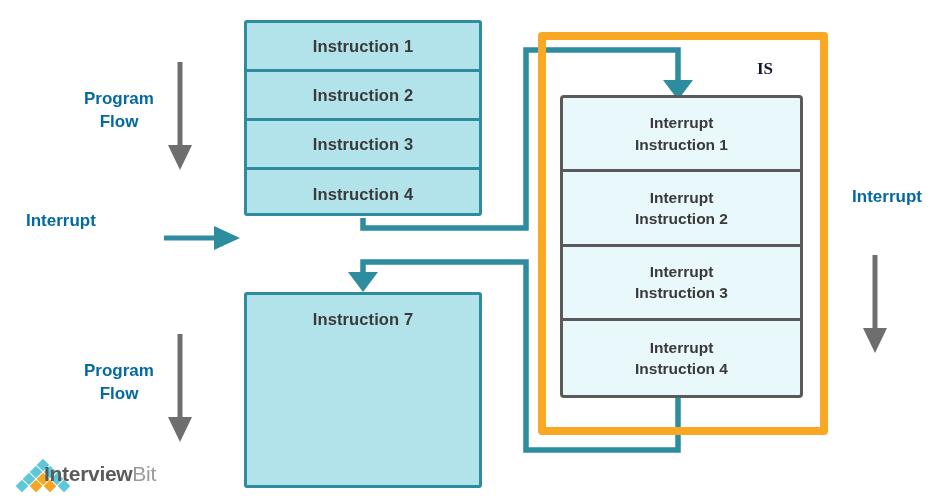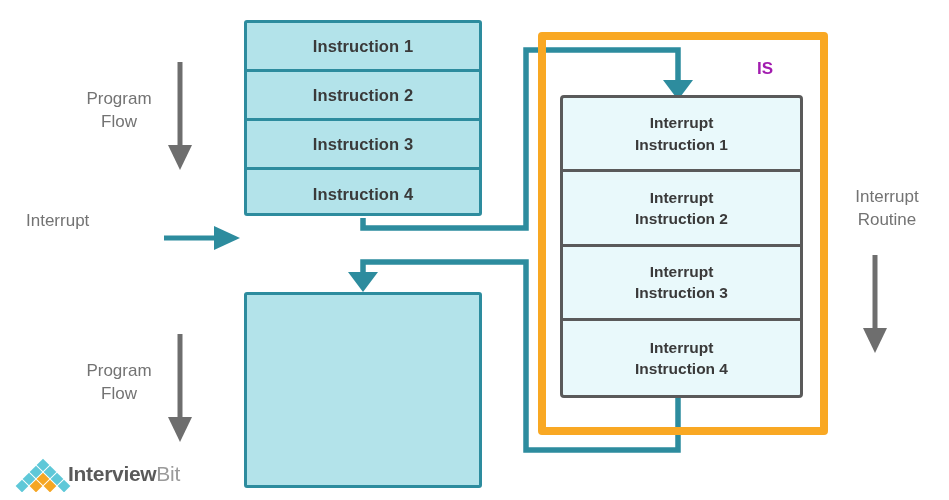--- a/index.html
+++ b/index.html
@@ -62,43 +62,43 @@
     border-bottom:3px solid #5a5a5a;
     display:flex;flex-direction:column;align-items:center;justify-content:center;
     color:#3a3a3a;font-size:15.5px;font-weight:bold;line-height:1.38;
     text-align:center;
   }
   #is-stack .row:last-child{border-bottom:none;}
 
   #is-label{
     position:absolute;left:735px;top:59px;width:60px;
     text-align:center;
-    color:#a21caf;font-size:17px;font-weight:bold;
+    color:#0f172a;font-size:17px;font-weight:bold;font-family:Liberation Serif, serif;
   }
 
   
   .caption{
     position:absolute;
-    color:#737373;
+    color:#0369a1;
     font-size:17px;
-    font-weight:normal;
+    font-weight:bold;
     line-height:1.35;
     text-align:center;
   }
   #cap-program-flow-1{left:58px;top:88px;width:122px;}
   #cap-interrupt-happens{left:26px;top:210px;width:132px;text-align:left;}
   #cap-program-flow-2{left:58px;top:360px;width:122px;}
   #cap-interrupt-routine{left:828px;top:186px;width:118px;}
 
   svg#wires{position:absolute;left:0;top:0;width:949px;height:500px;pointer-events:none;}
 
   
   #logo{position:absolute;left:14px;top:458px;width:180px;height:34px;}
   #logo-text{
-    position:absolute;left:68px;top:462px;
+    position:absolute;left:44px;top:462px;
     font-size:21px;font-weight:bold;letter-spacing:-.3px;
   }
   #logo-text .a{color:#5a5a5a;}
   #logo-text .b{color:#9a9a9a;font-weight:normal;}
 </style>
 </head>
 <body>
 
 <div id="stage">
 
@@ -143,20 +143,21 @@
   <div id="orange-box"></div>
 
   <div class="stack" id="stack-top">
     <div class="row">Instruction 1</div>
     <div class="row">Instruction 2</div>
     <div class="row">Instruction 3</div>
     <div class="row">Instruction 4</div>
   </div>
 
   <div class="stack" id="stack-bottom">
+    <div class="row">Instruction 7</div>
   </div>
 
   <div id="is-label">IS</div>
 
   <div id="is-stack">
     <div class="row">
       <span>Interrupt</span>
       <span>Instruction 1</span>
     </div>
     <div class="row">
@@ -182,21 +183,20 @@
     <div>Interrupt</div>
   </div>
 
   <div class="caption" id="cap-program-flow-2">
     <div>Program</div>
     <div>Flow</div>
   </div>
 
   <div class="caption" id="cap-interrupt-routine">
     <div>Interrupt</div>
-    <div>Routine</div>
   </div>
 
   <svg id="logo" viewBox="0 0 180 34">
     <g transform="translate(4,2)">
 
       <rect x="20.5" y="0.5" width="9" height="9" transform="rotate(45 25 5)" fill="#5ec8d8"></rect>
 
       <rect x="13.5" y="7.5" width="9" height="9" transform="rotate(45 18 12)" fill="#5ec8d8"></rect>
       <rect x="27.5" y="7.5" width="9" height="9" transform="rotate(45 32 12)" fill="#5ec8d8"></rect>
 

